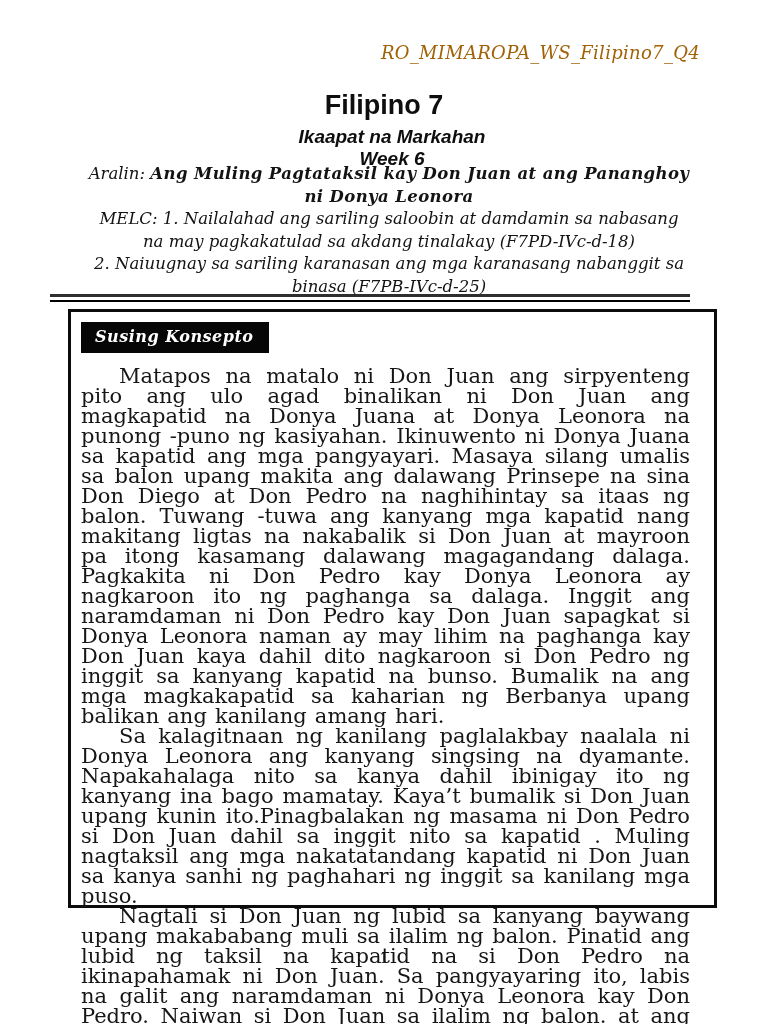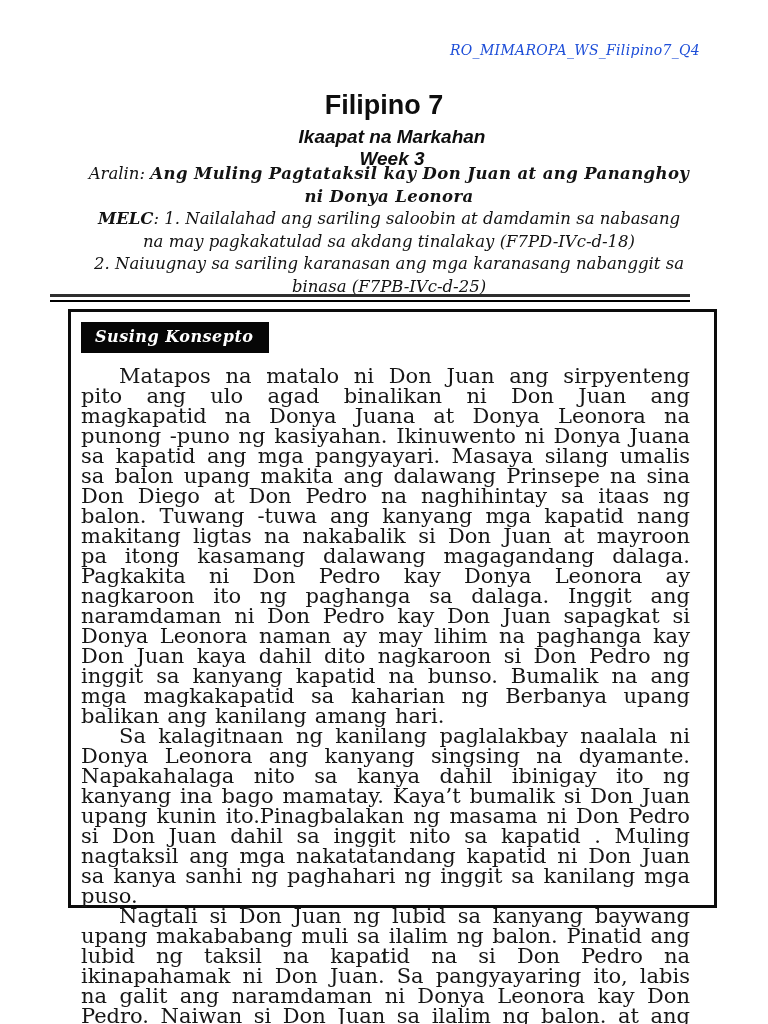--- a/index.html
+++ b/index.html
@@ -8,23 +8,23 @@
     width:768px; height:1024px;
     margin:0 auto;
     background:#ffffff;
     font-family:"DejaVu Serif", serif;
     color:#131313;
     overflow:hidden;
   }
   .doc-code {
     position:absolute; top:42px; right:68px;
     font-style:italic;
-    font-size:14px;
+    font-size:18px;
     letter-spacing:0.3px;
-    color:#1d4ed8;
+    color:#a16207;
   }
   .title-block {
     position:absolute; top:84px; left:0; right:0;
     text-align:center;
     font-family:"Liberation Sans", sans-serif;
   }
   .main-title {
     font-size:27px; font-weight:bold; line-height:30px; margin:6px;
     color:#0e0e0e;
   }
@@ -33,21 +33,21 @@
     color:#0e0e0e;
     padding-left:16px;
   }
   .lesson-block {
     position:absolute; top:163px; left:88px; width:602px;
     font-size:16.5px; line-height:22.5px;
     font-style:italic;
   }
   .lesson-block p { margin:0;text-align:center; }
   .lesson-title-text { font-weight:bold; letter-spacing:0.4px; }
-  .melc-label { font-weight:bold; }
+  .melc-label { font-weight:normal; }
   .divider {
     position:absolute; top:294px; left:50px; width:640px;
     height:3px;
     border-top:3px solid #2e2e2e;
     border-bottom:2px solid #000000;
   }
   .concept-box {
     position:absolute; top:309px; left:68px;
     width:649px; height:599px;
     border:3px solid #0c0c0c;
@@ -83,21 +83,21 @@
 </head>
 <body>
 
 <div class="page">
 
   <div class="doc-code">RO_MIMAROPA_WS_Filipino7_Q4</div>
 
   <div class="title-block">
     <div class="main-title">Filipino 7</div>
     <div class="sub-title">Ikaapat na Markahan</div>
-    <div class="sub-title">Week 3</div>
+    <div class="sub-title">Week 6</div>
   </div>
 
   <div class="lesson-block">
     <p><span>Aralin:</span> <span class="lesson-title-text">Ang Muling Pagtataksil kay Don Juan at ang Pananghoy ni Donya Leonora</span></p>
     <p><span class="melc-label">MELC</span><span>: 1. Nailalahad ang sariling saloobin at damdamin sa nabasang na may pagkakatulad sa akdang tinalakay (F7PD-IVc-d-18)</span></p>
     <p><span>2. Naiuugnay sa sariling karanasan ang mga karanasang nabanggit sa binasa (F7PB-IVc-d-25)</span></p>
   </div>
 
   <div class="divider"></div>
 

